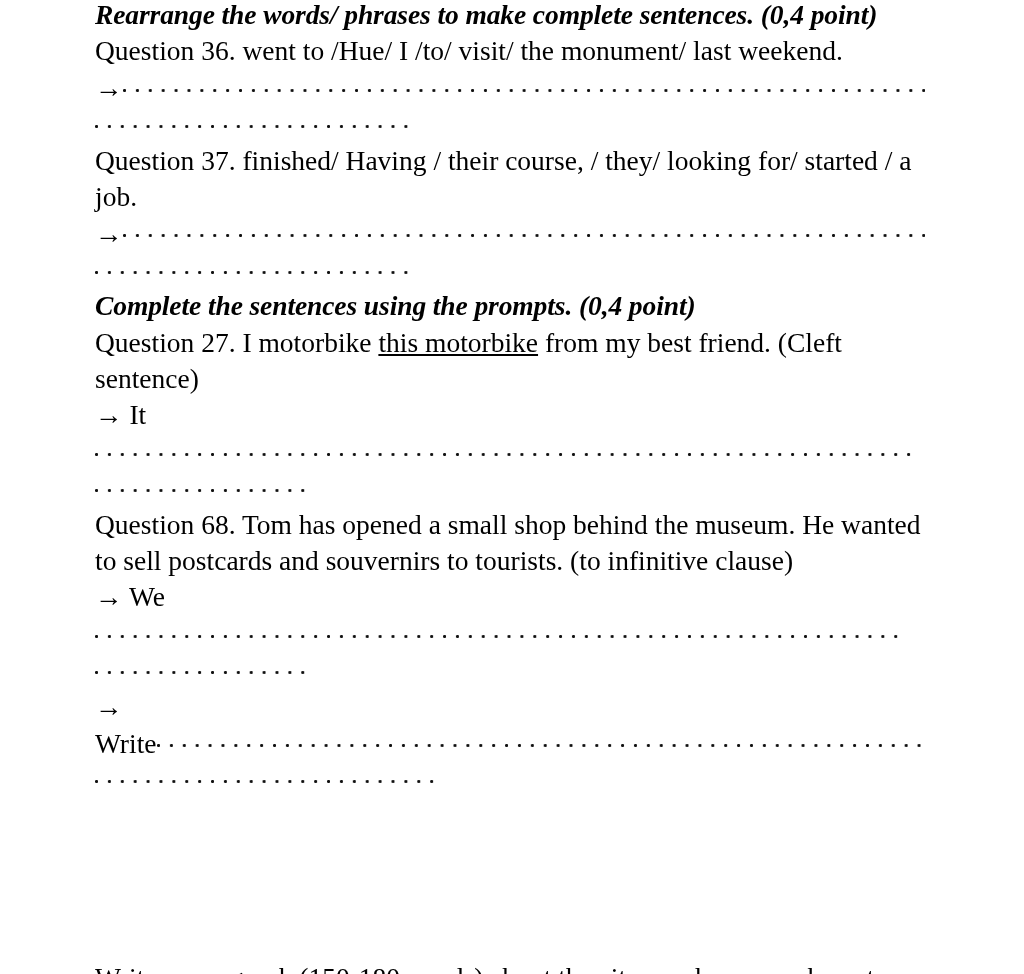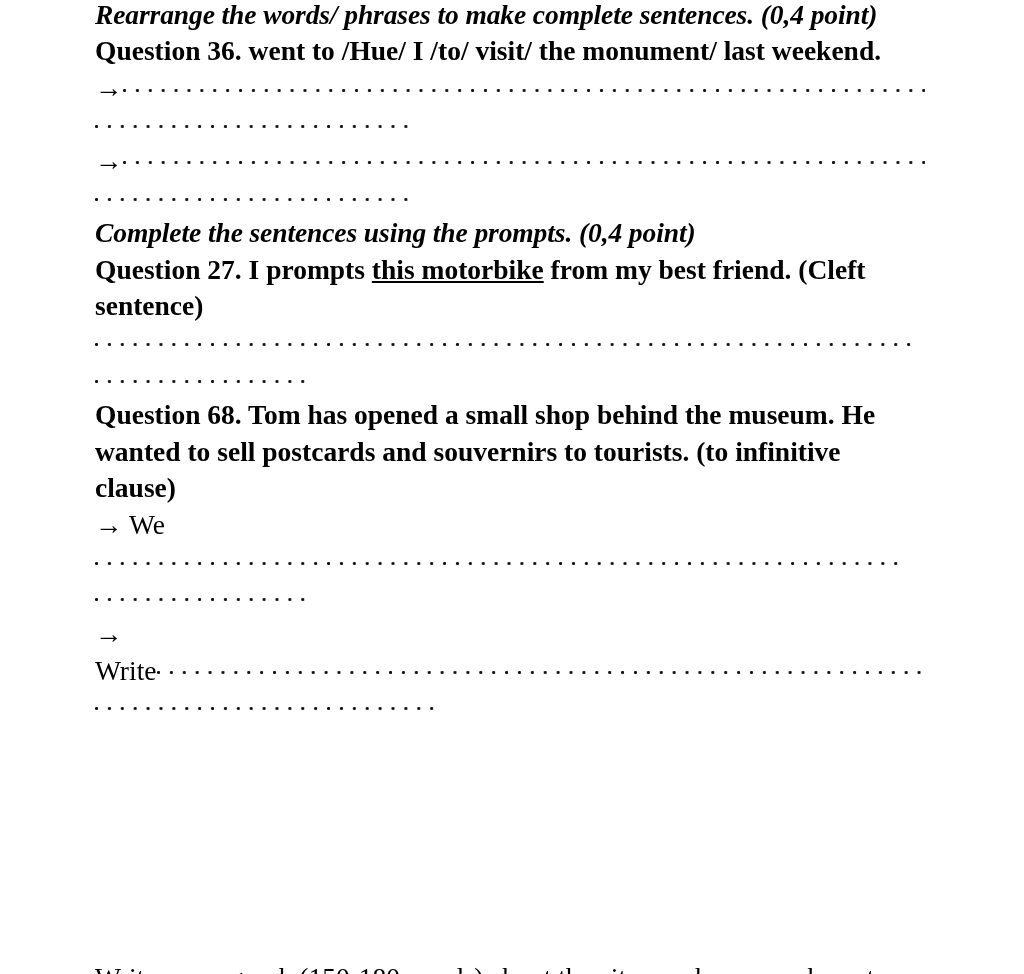--- a/index.html
+++ b/index.html
@@ -35,25 +35,25 @@
     margin: 0;
     padding: 0;
     white-space: normal;
   }
   .hdr {
     font-weight: bold;
     font-style: italic;
     letter-spacing: -0.1px;
   }
   .qlabel {
-    font-weight: bold;
+    font-weight: normal;
     text-align: right;
   }
   .qtext {
-    font-weight: bold;
+    font-weight: normal;
     margin-top: 23px;
   }
   .uline {
     text-decoration: underline;
     text-underline-offset: 2px;
   }
   .arrow {
     font-weight: normal;
   }
   
@@ -122,29 +122,31 @@
   <div class="content">
 
     <p class="para hdr">Rearrange the words/ phrases to make complete sentences. (0,4 point)</p>
 
     <p class="para"><span class="qlabel">Question 36.</span><span class="qtext"> went to /Hue/ I /to/ visit/ the monument/ last weekend.</span></p>
 
     <div class="dotline"><span class="lead arrow">→</span><span class="dots dl-full"></span></div>
 
     <div class="dotline"><span class="dots dl-short"></span></div>
 
+    <p class="para"><span class="qlabel">Question 37.</span><span class="qtext"> finished/ Having / their course, / they/ looking for/ started / a job.</span></p>
 
     <div class="dotline"><span class="lead arrow">→</span><span class="dots dl-full"></span></div>
 
     <div class="dotline"><span class="dots dl-short"></span></div>
 
     <p class="para hdr">Complete the sentences using the prompts. (0,4 point)</p>
 
-    <p class="para"><span class="qlabel">Question 27.</span><span class="qtext"> I prompts </span><span class="qtext uline">this motorbike</span><span class="qtext"> from my best friend. (Cleft sentence)</span></p>
+    <p class="para"><span class="qlabel">Question 27.</span><span class="qtext"> I motorbike </span><span class="qtext uline">this motorbike</span><span class="qtext"> from my best friend. (Cleft sentence)</span></p>
 
+    <p class="para">→ It</p>
 
     <div class="dotline"><span class="dots dl-full3"></span></div>
 
     <div class="dotline"><span class="dots dl-short2"></span></div>
 
     <p class="para"><span class="qlabel">Question 68</span><span class="qtext">. Tom has opened a small shop behind the museum. He wanted to sell postcards and souvernirs to tourists. (to infinitive clause)</span></p>
 
     <p class="para">→ We</p>
 
     <div class="dotline"><span class="dots dl-full4"></span></div>

